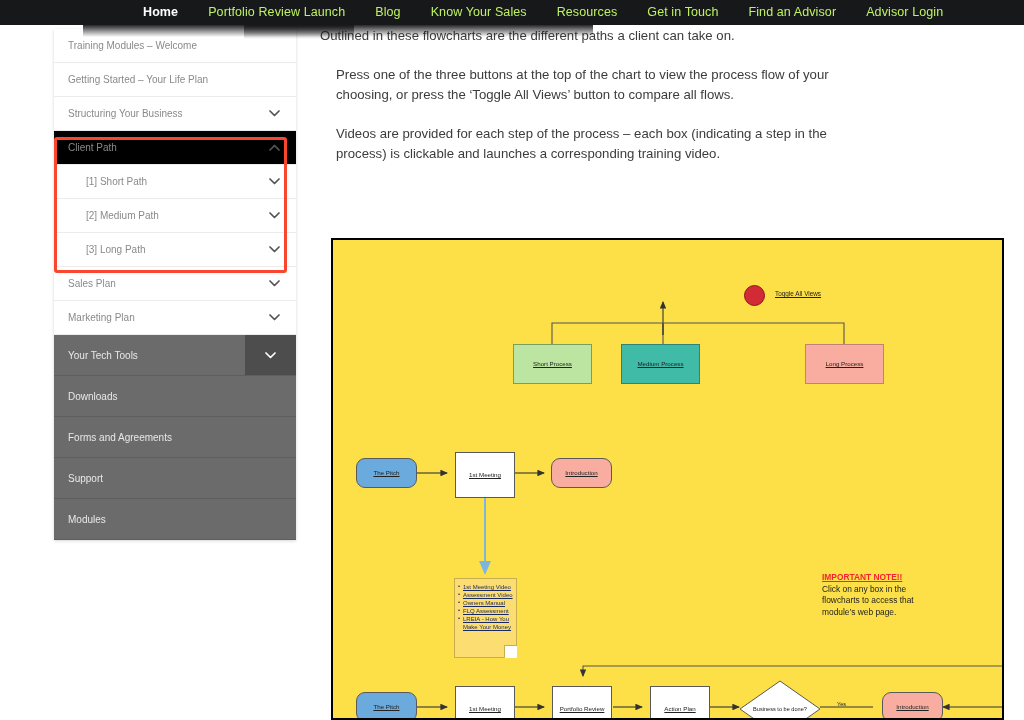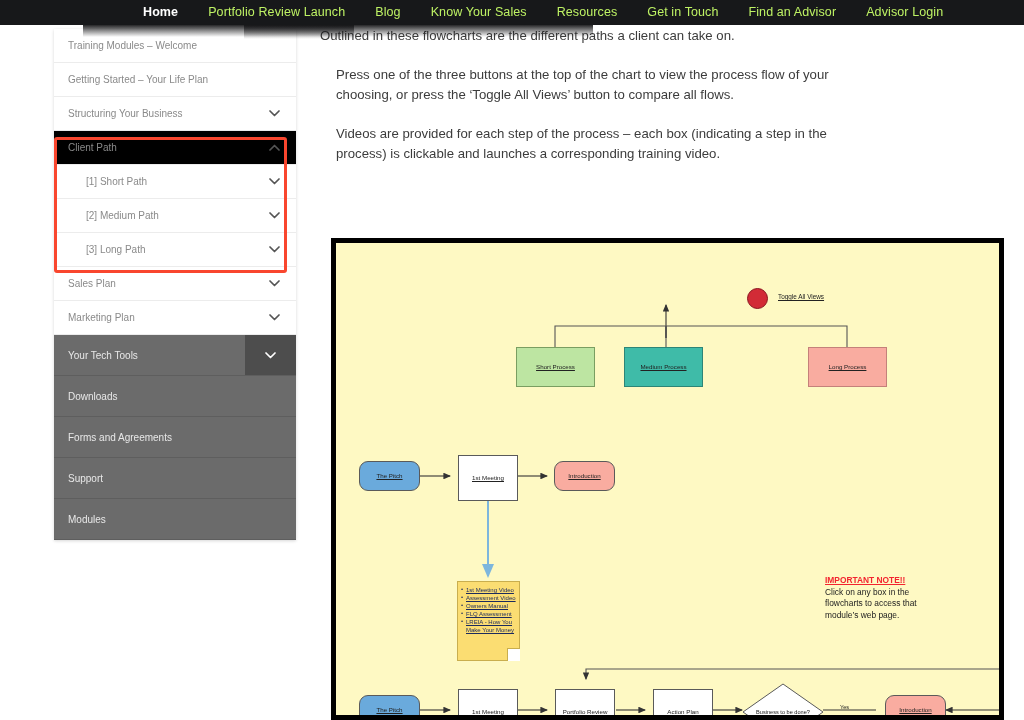--- a/index.html
+++ b/index.html
@@ -84,21 +84,21 @@
   .content { position: absolute; left: 320px; top: 26px; width: 690px; }
   .para {
     color: #3c3c3c; font-size: 13.2px; line-height: 20px;
     margin: 0 0 19px 0; max-width: 535px;
   }
   .para.two { max-width: 528px; margin-left: 16px; }
 
   
   .chartbox {
     position: absolute; left: 331px; top: 238px; width: 673px; height: 482px;
-    border: 5px solid #000000; background: #fef9c3; overflow: hidden;
+    border: 2px solid #000000; background: #fde047; overflow: hidden;
   }
   .cv { position: absolute; left:0; top:0; width: 673px; height: 482px; }
 
   .node { position: absolute; display:flex; align-items:center; justify-content:center;
           text-align:center; font-size: 6.2px; color:#222; line-height: 1.25;
           font-family: "Liberation Sans", sans-serif; cursor: pointer; }
   .node span { text-decoration: underline; }
   .node.plain span { text-decoration: none; }
   .rect { border: 1px solid #5a5a5a; background:#fff; }
   .pill { border: 1px solid #5a5a5a; border-radius: 9px; }

